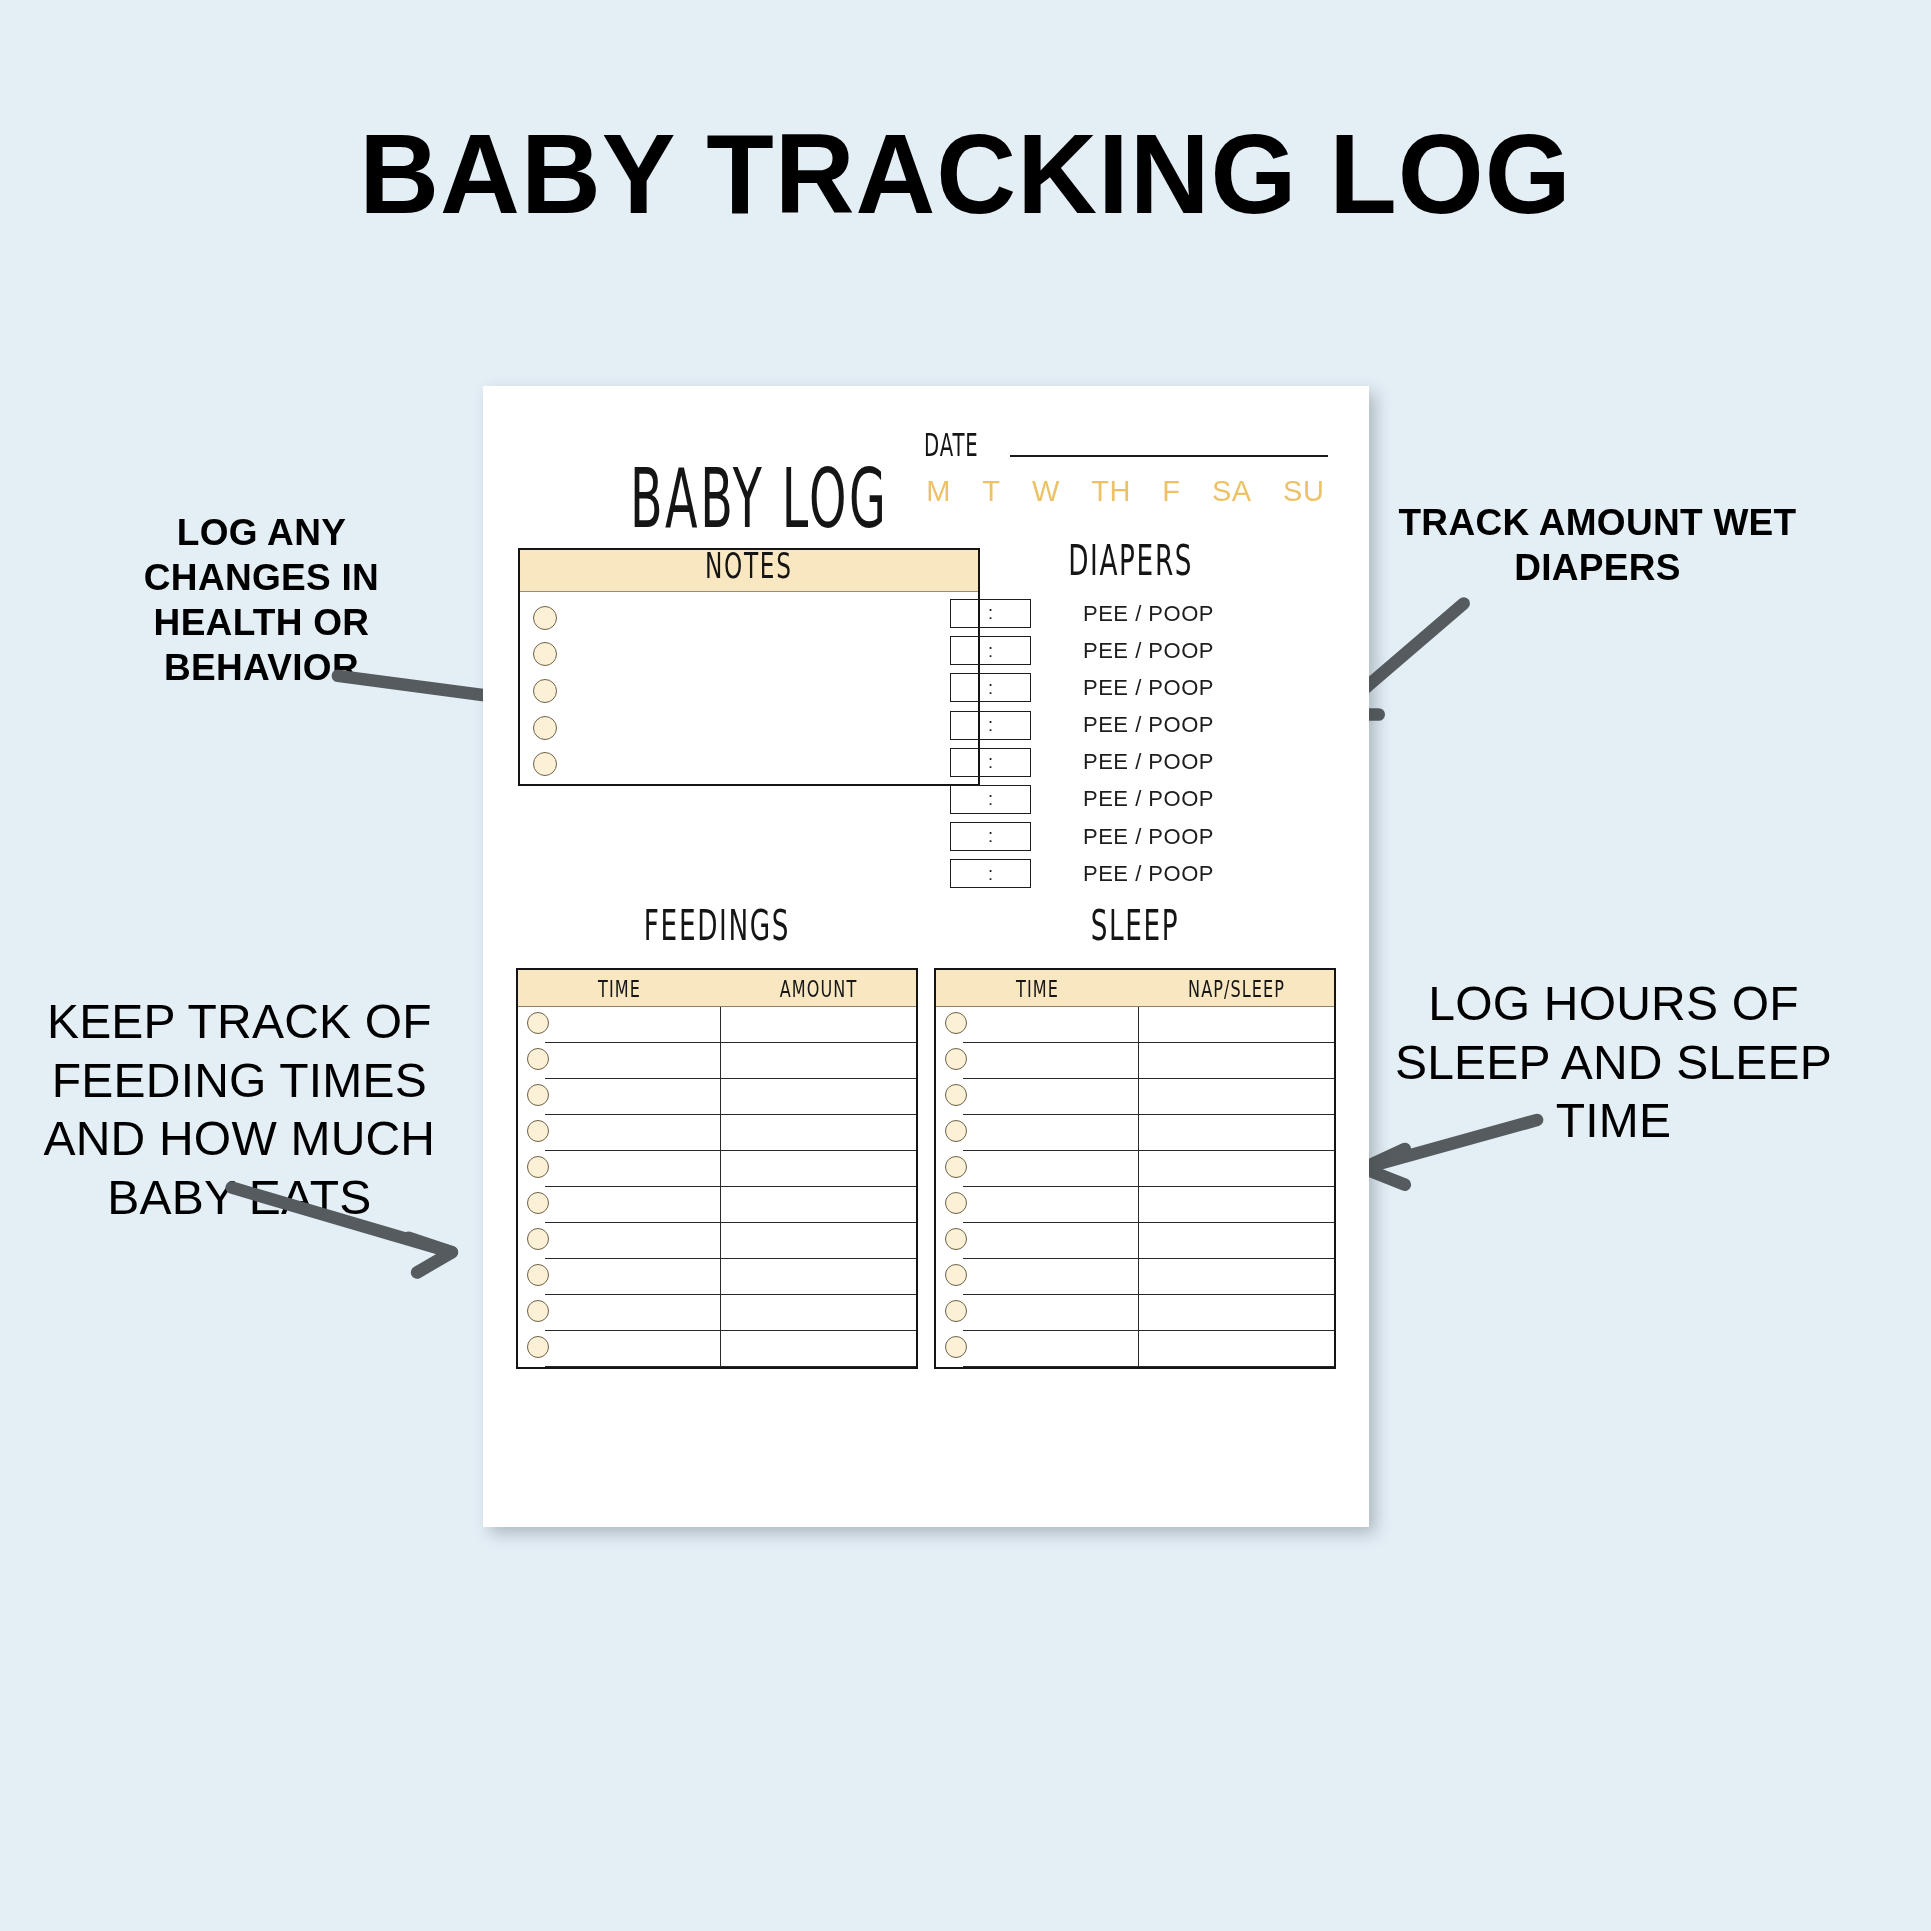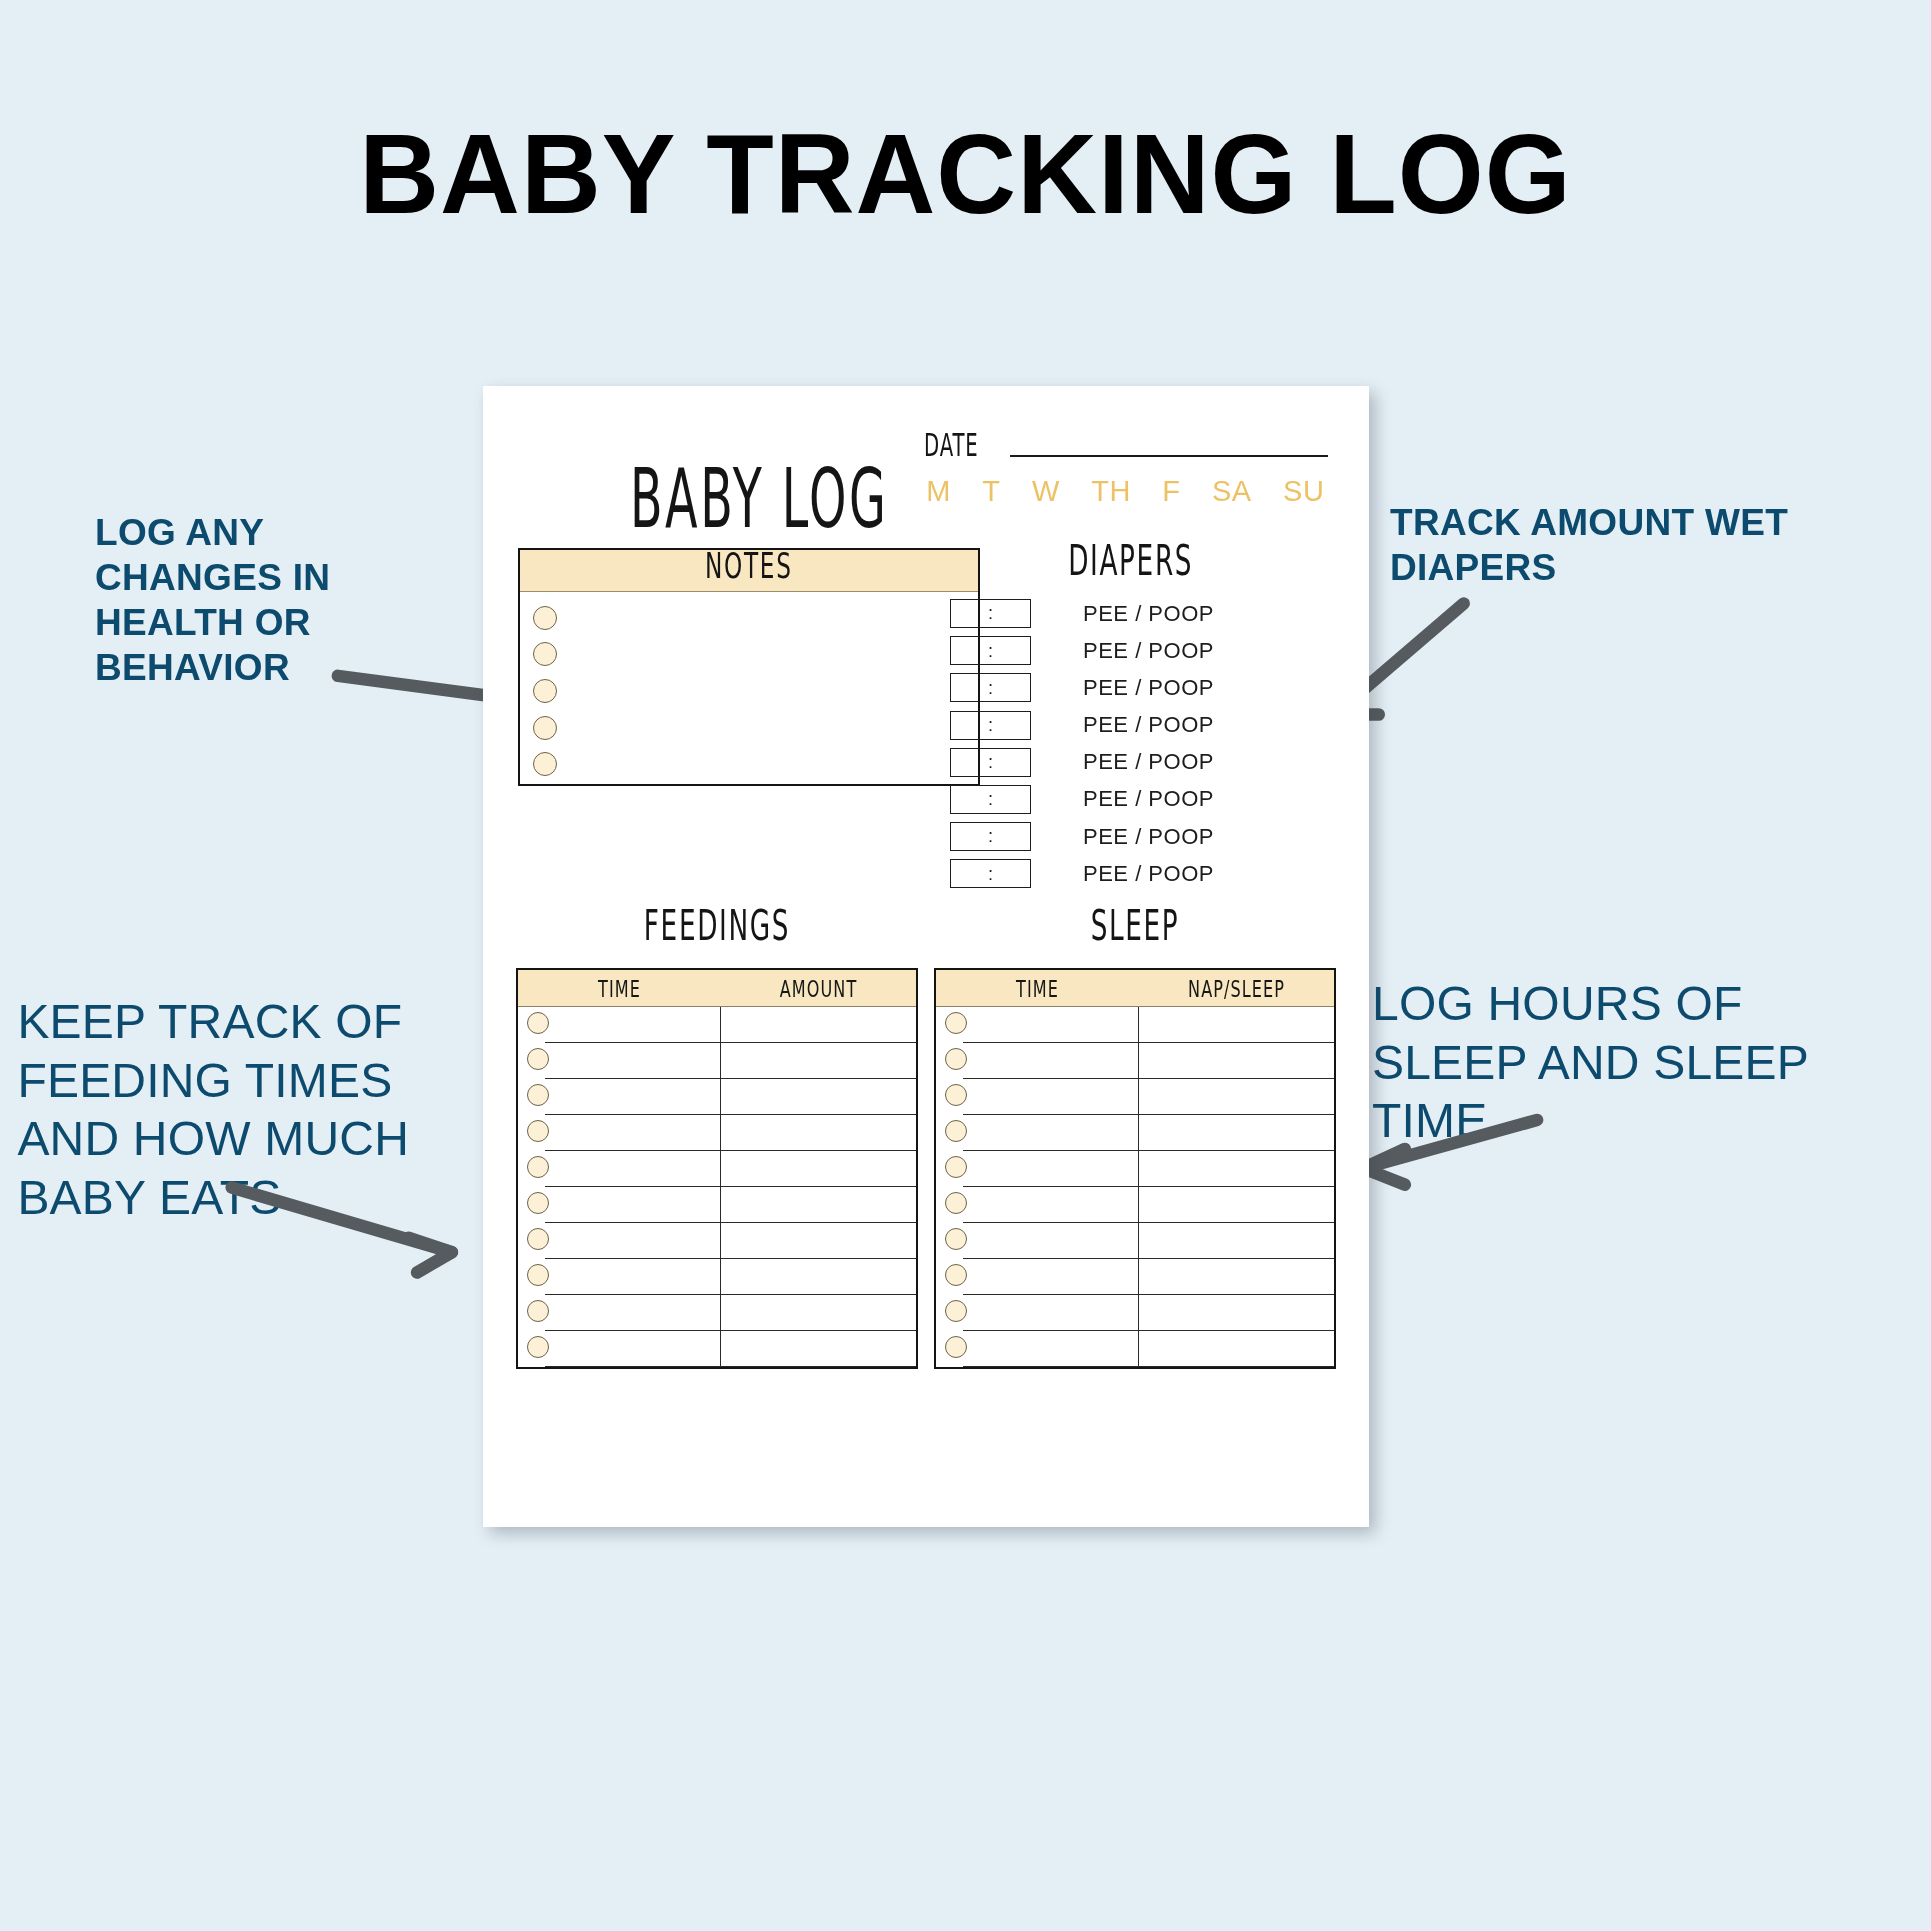--- a/index.html
+++ b/index.html
@@ -25,23 +25,23 @@
     font-size: 114px;
     letter-spacing: 1px;
     color: #000;
     line-height: 1.05;
     transform: scaleX(0.97);
   }
 
   
   .annotation {
     position: absolute;
-    color: #0c4a6e;
+    color: #000000;
     line-height: 1.22;
-    text-align: left;
+    text-align: center;
   }
   .annotation.bold {
     font-weight: bold;
     font-size: 37px;
     letter-spacing: 0.3px;
   }
   .annotation.light {
     font-weight: normal;
     font-size: 48px;
     letter-spacing: 0.2px;

